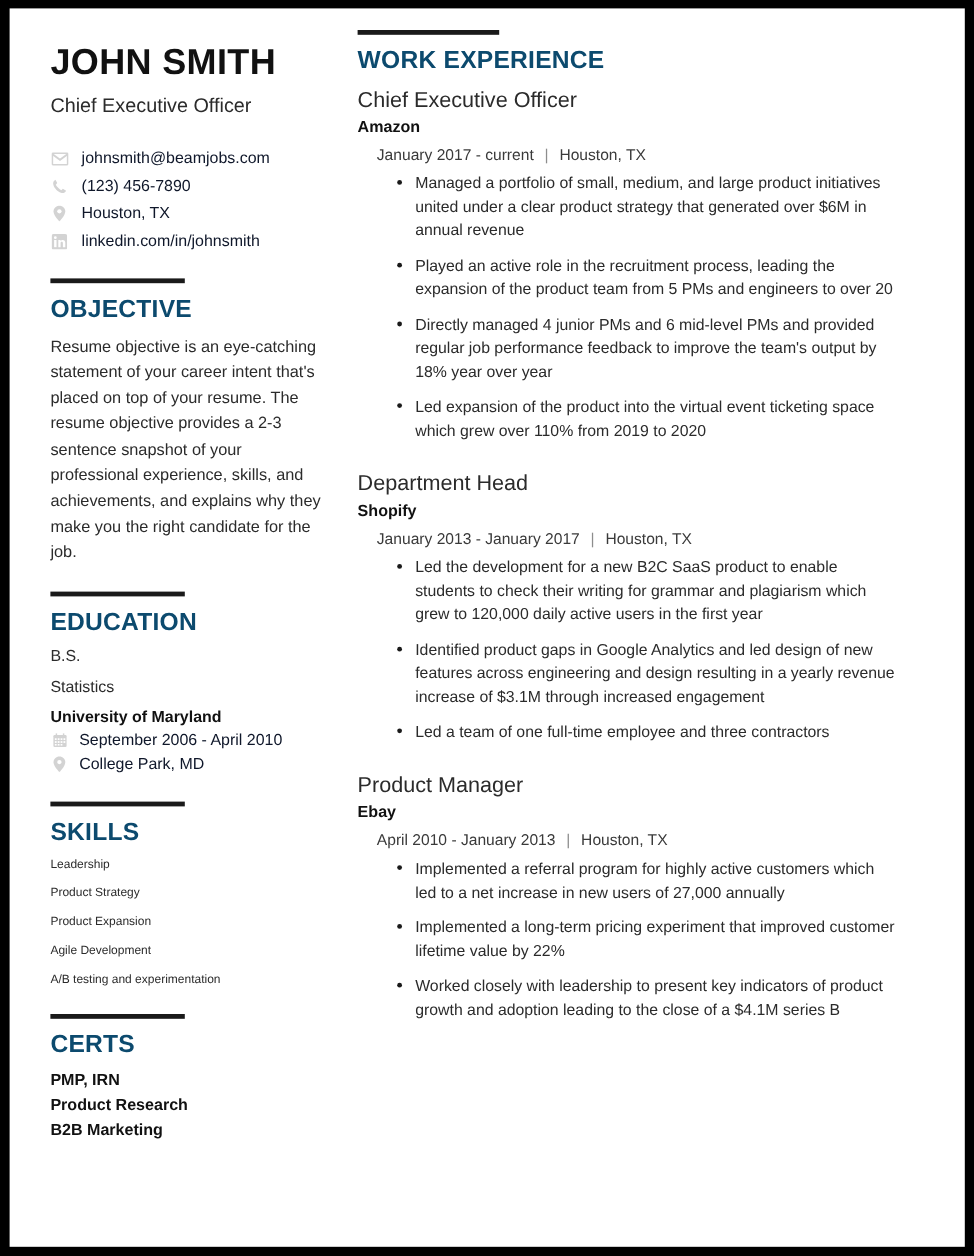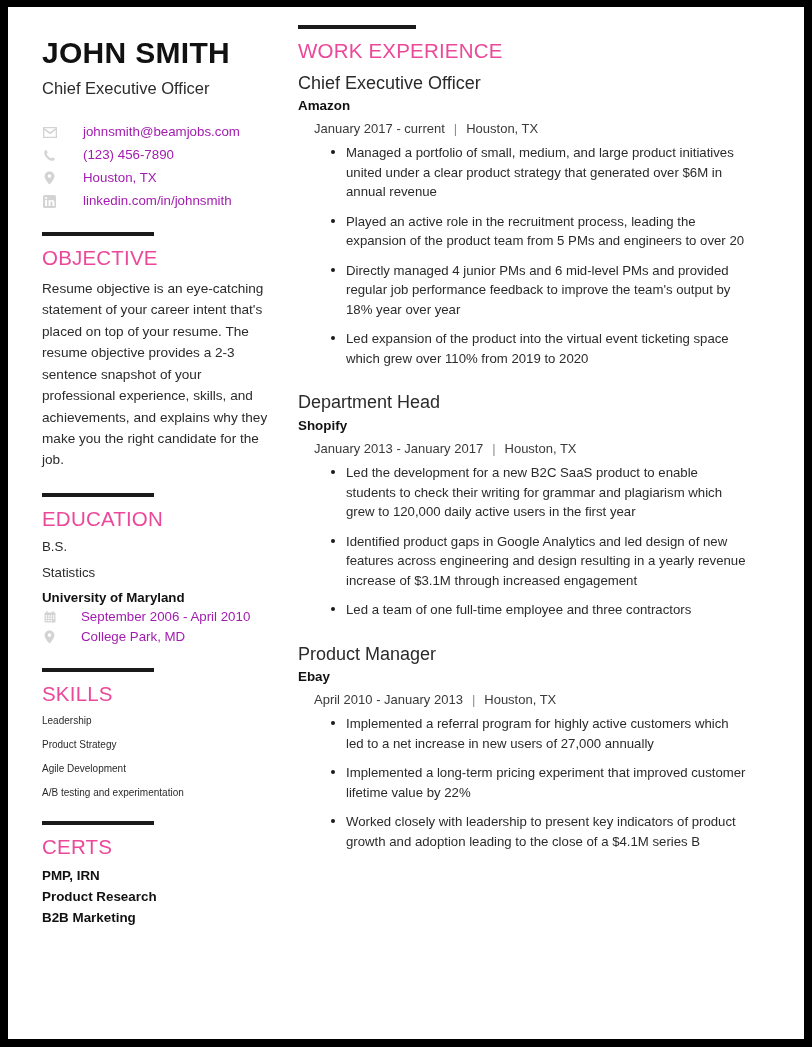--- a/index.html
+++ b/index.html
@@ -81,40 +81,39 @@
     flex: 0 0 15px;
     margin-right: 11px;
     display: flex;
     align-items: center;
     justify-content: center;
     color: #d3d3d3;
   }
   .contact-icon svg { display: block; }
   .contact-text {
     font-size: 13.3px;
-    color: #a21caf;
+    color: #0f172a;
     line-height: 1.35;
     white-space: nowrap;
-    margin-left: 15px;
   }
 
   
   .sec { margin-top: 22px; }
   .sec-rule {
     width: 112px;
     height: 4px;
     background: #1a1a1a;
     margin-bottom: 6px;
   }
   .sec-rule.wide { width: 118px; }
   .sec-title {
     font-size: 20.5px;
-    font-weight: 400;
+    font-weight: 700;
     letter-spacing: 0.2px;
-    color: #ec4899;
+    color: #0c4a6e;
     line-height: 1.15;
     margin: 10px 0 8px 0;
   }
   .col-right .sec-rule { width: 118px; height: 4px; margin-bottom: 6px; }
   .col-right .sec-title { font-size: 20.5px; margin-bottom: 10px; }
 
   
   .objective-text {
     font-size: 13.6px;
     color: #2b2b2b;
@@ -321,20 +320,21 @@
           </div>
         </div>
       </div>
 
       <div class="sec">
         <div class="sec-rule"></div>
         <h2 class="sec-title">SKILLS</h2>
         <ul class="skills-list">
           <li class="skill-item">Leadership</li>
           <li class="skill-item">Product Strategy</li>
+          <li class="skill-item">Product Expansion</li>
           <li class="skill-item">Agile Development</li>
           <li class="skill-item">A/B testing and experimentation</li>
         </ul>
       </div>
 
       <div class="sec">
         <div class="sec-rule"></div>
         <h2 class="sec-title">CERTS</h2>
         <ul class="certs-list">
           <li class="cert-item">PMP, IRN</li>

